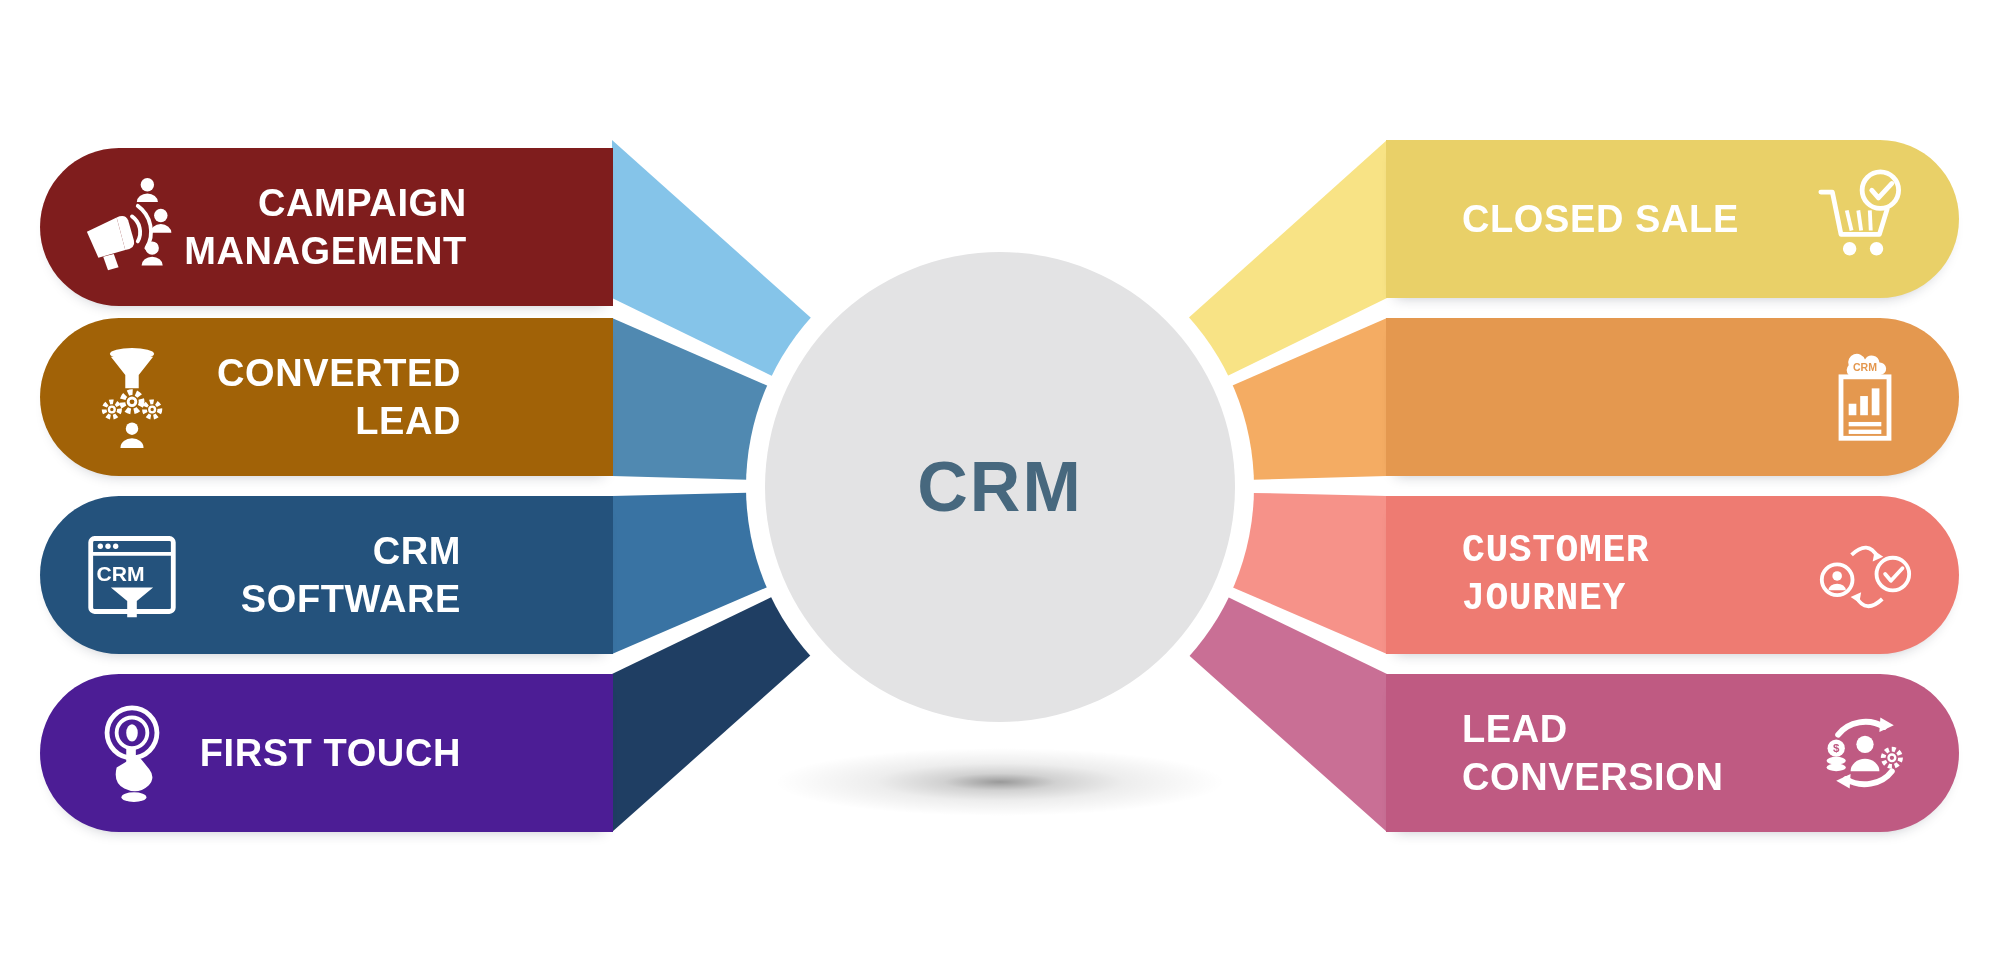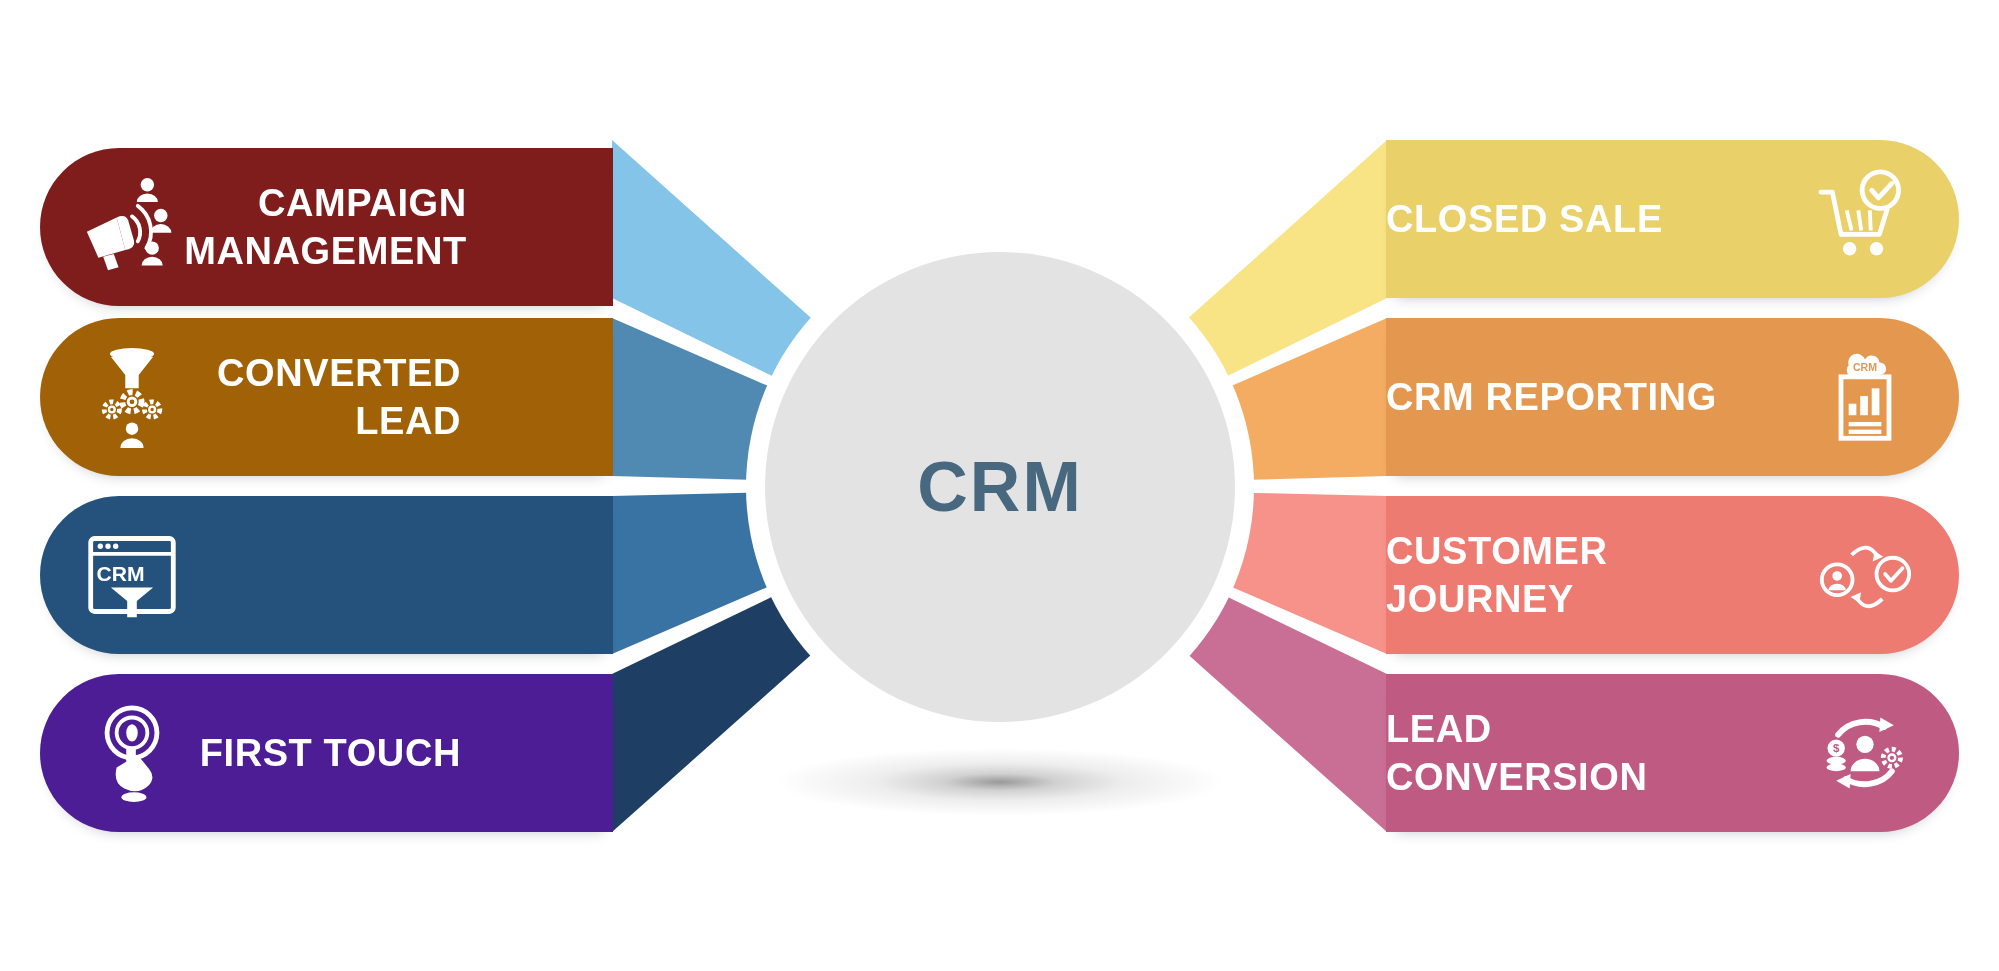--- a/index.html
+++ b/index.html
@@ -14,21 +14,21 @@
     display:flex;align-items:center;
     box-shadow:0 9px 14px -10px rgba(20,30,50,.28);
   }
   .banner.left{left:40px;border-radius:79px 0 0 79px;}
   .banner.right{left:1386px;border-radius:0 79px 79px 0;}
   .banner .label{
     flex:1;color:#ffffff;font-weight:700;font-size:38px;line-height:48px;
     letter-spacing:.6px;white-space:pre-line;text-transform:uppercase;
   }
   .banner.left .label{text-align:right;padding-right:152px;padding-left:150px;}
-  .banner.right .label{text-align:left;padding-right:160px;}
+  .banner.right .label{text-align:left;padding-left:76px;padding-right:160px;}
   .icon{position:absolute;top:50%;transform:translateY(-50%);}
   .banner.left .icon{left:44px;}
   .banner.right .icon{right:46px;}
   .icon svg{display:block;width:96px;height:106px;}
   .crm-label{
     position:absolute;left:850px;top:437px;width:300px;height:100px;
     text-align:center;font-size:70px;font-weight:700;letter-spacing:2px;
     line-height:100px;
   }
 </style>
@@ -121,20 +121,21 @@
       </g>
       <g fill="#fff">
         <circle cx="17" cy="25" r="2.8"></circle>
           <circle cx="25" cy="25" r="2.8"></circle>
           <circle cx="33" cy="25" r="2.8"></circle>
         <text x="38" y="61" font-size="22" font-weight="bold" text-anchor="middle" font-family="Liberation Sans, DejaVu Sans, sans-serif">CRM</text>
         <path d="M28 68 h44 l-17 14 v17 h-10 v-17 Z"></path>
       </g>
     </svg>
   </span>
+  <span class="label">CRM SOFTWARE</span>
 </div>
 
 <div class="banner left" style="top: 674px; background: #4c1d95; color: rgb(21, 39, 62);">
   <span class="icon">
     <svg viewBox="0 0 100 110">
       <g fill="none" stroke="#fff">
         <circle cx="50" cy="34" r="26" stroke-width="5"></circle>
         <circle cx="50" cy="34" r="16" stroke-width="4"></circle>
       </g>
       <ellipse cx="50" cy="34" rx="6" ry="9" fill="#fff"></ellipse>
@@ -164,38 +165,37 @@
       </g>
       <g fill="#fff">
         <circle cx="34" cy="86" r="7"></circle>
           <circle cx="62" cy="86" r="7"></circle>
       </g>
     </svg>
   </span>
 </div>
 
 <div class="banner right" style="top: 318px; background: rgb(228, 152, 79); color: rgb(228, 152, 79);">
-  <span class="label">CRM REPORTING</span>
   <span class="icon">
     <svg viewBox="0 0 100 110">
       <rect x="25" y="34" width="50" height="64" fill="none" stroke="#fff" stroke-width="5"></rect>
       <path d="M33 22 a9 9 0 0 1 17 -6 a8 8 0 0 1 15 3 a6.5 6.5 0 0 1 1 13 l-33 0 a7 7 0 0 1 0 -10 Z" fill="#fff"></path>
       <text x="50" y="28" font-size="11" font-weight="bold" text-anchor="middle" fill="currentColor" font-family="Liberation Sans, DejaVu Sans, sans-serif">CRM</text>
       <g fill="#fff">
         <rect x="33" y="62" width="8" height="12"></rect>
         <rect x="45" y="54" width="8" height="20"></rect>
         <rect x="57" y="46" width="8" height="28"></rect>
         <rect x="33" y="81" width="34" height="4.5"></rect>
         <rect x="33" y="89" width="34" height="4.5"></rect>
       </g>
     </svg>
   </span>
 </div>
 
-<div class="banner right" style="top: 496px; background: rgb(238, 123, 114); color: rgb(238, 123, 114);">
+<div class="banner right" style="top: 496px; background: rgb(238, 123, 114); color: rgb(238, 123, 114); font-family: Liberation Mono, monospace;">
   <span class="label">CUSTOMER
 JOURNEY</span>
   <span class="icon">
     <svg viewBox="0 0 100 110">
       <g fill="none" stroke="#fff" stroke-width="4">
         <circle cx="21" cy="60" r="16"></circle>
         <path d="M36 34 q17 -16 27 2"></path>
         <path d="M68 80 q-17 16 -27 -2"></path>
         <circle cx="79" cy="54" r="17"></circle>
         <path d="M71 54 l6 7 12 -13" stroke-linecap="round" stroke-linejoin="round"></path>

